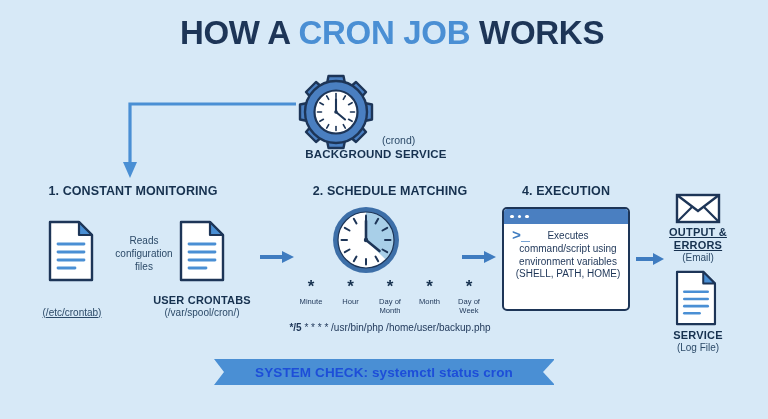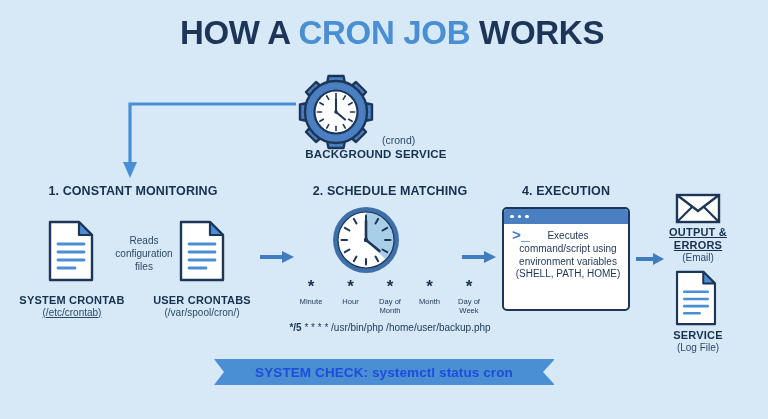--- a/index.html
+++ b/index.html
@@ -203,21 +203,20 @@
   <svg class="abs" style="left:47px; top:220px;" width="48" height="62" viewBox="0 0 48 62">
     <path d="M 3,2 L 32,2 L 45,15 L 45,60 L 3,60 Z" fill="#ffffff" stroke="#1d3557" stroke-width="2.4" stroke-linejoin="round"></path>
     <path d="M 32,2 L 45,15 L 32,15 Z" fill="#4a8fd4" stroke="#1d3557" stroke-width="2.2" stroke-linejoin="round"></path>
     <g stroke="#4a8fd4" stroke-width="2.8" stroke-linecap="round">
       <line x1="11" y1="24" x2="37" y2="24"></line>
       <line x1="11" y1="32" x2="37" y2="32"></line>
       <line x1="11" y1="40" x2="37" y2="40"></line>
       <line x1="11" y1="48" x2="28" y2="48"></line>
     </g>
   </svg>
-  <div class="abs cap" style="left:14px; top:294px; width:116px;">SYSTEM CRONTAB</div>
   <div class="abs sub" style="left:14px; top:307px; width:116px;text-decoration:underline;">(/etc/crontab)</div>
 
   <div class="abs" style="left:112px; top:234px; width:64px; text-align:center; font-size:10px; color:#2c4a68; line-height:1.3; white-space:pre-line;">Reads
 configuration
 files</div>
 
   <svg class="abs" style="left:178px; top:220px;" width="48" height="62" viewBox="0 0 48 62">
     <path d="M 3,2 L 32,2 L 45,15 L 45,60 L 3,60 Z" fill="#ffffff" stroke="#1d3557" stroke-width="2.4" stroke-linejoin="round"></path>
     <path d="M 32,2 L 45,15 L 32,15 Z" fill="#4a8fd4" stroke="#1d3557" stroke-width="2.2" stroke-linejoin="round"></path>
     <g stroke="#4a8fd4" stroke-width="2.8" stroke-linecap="round">

